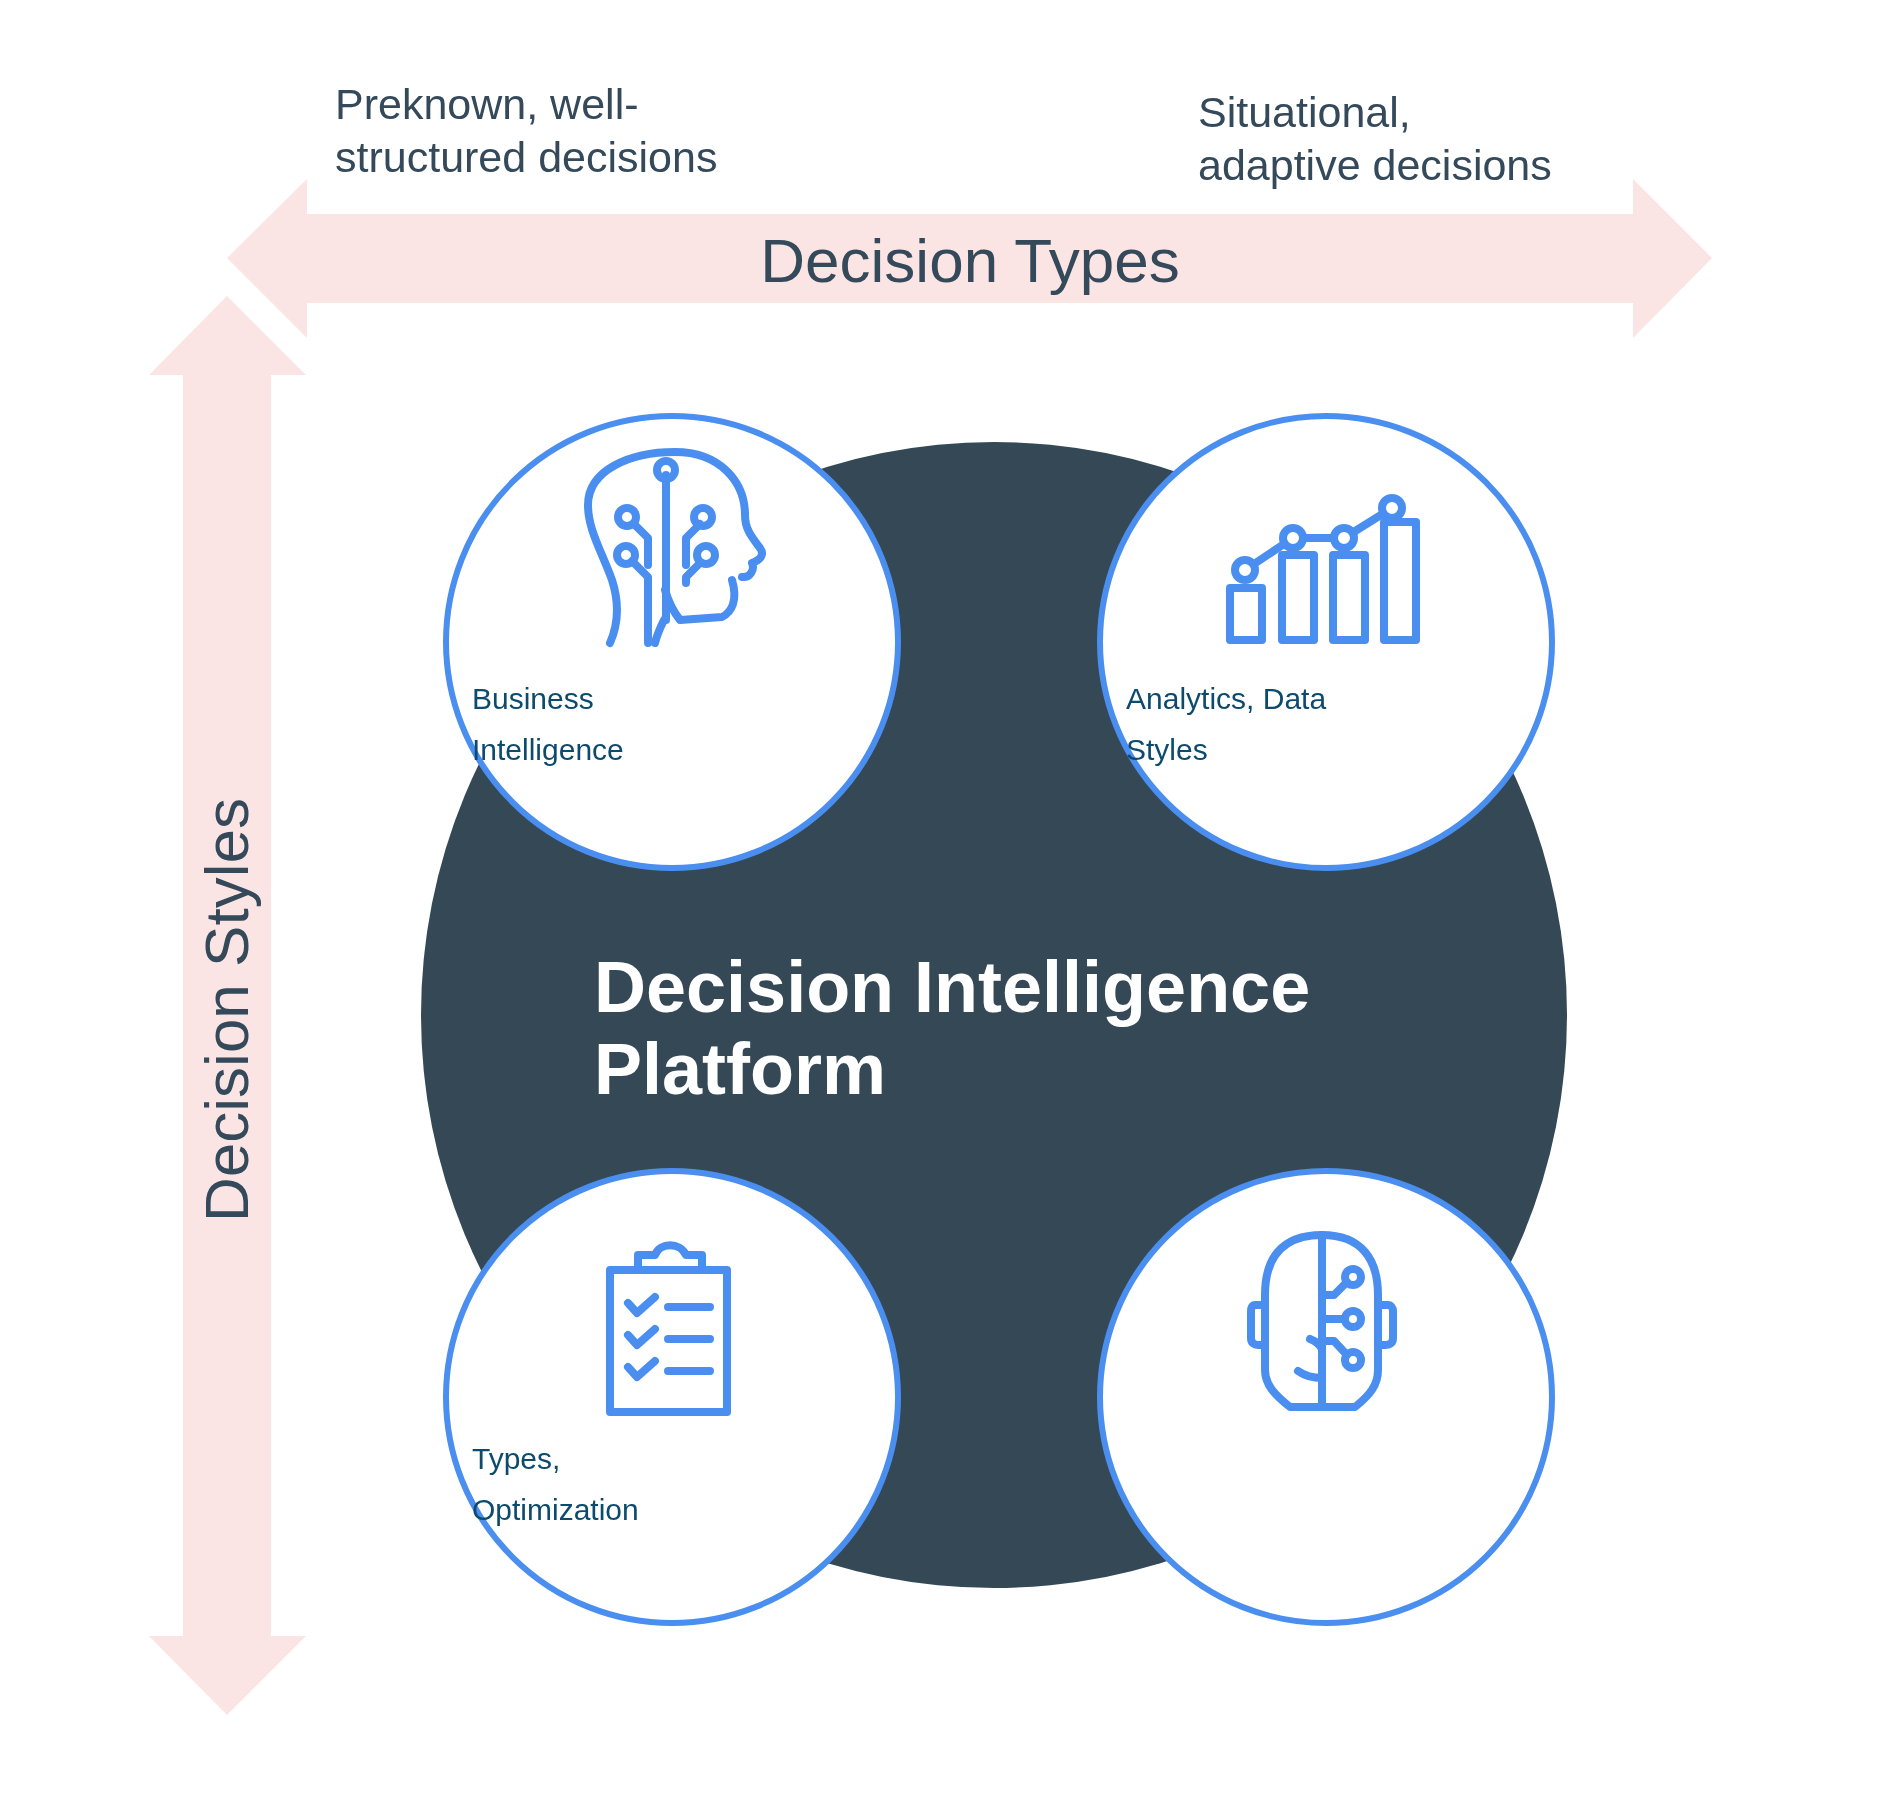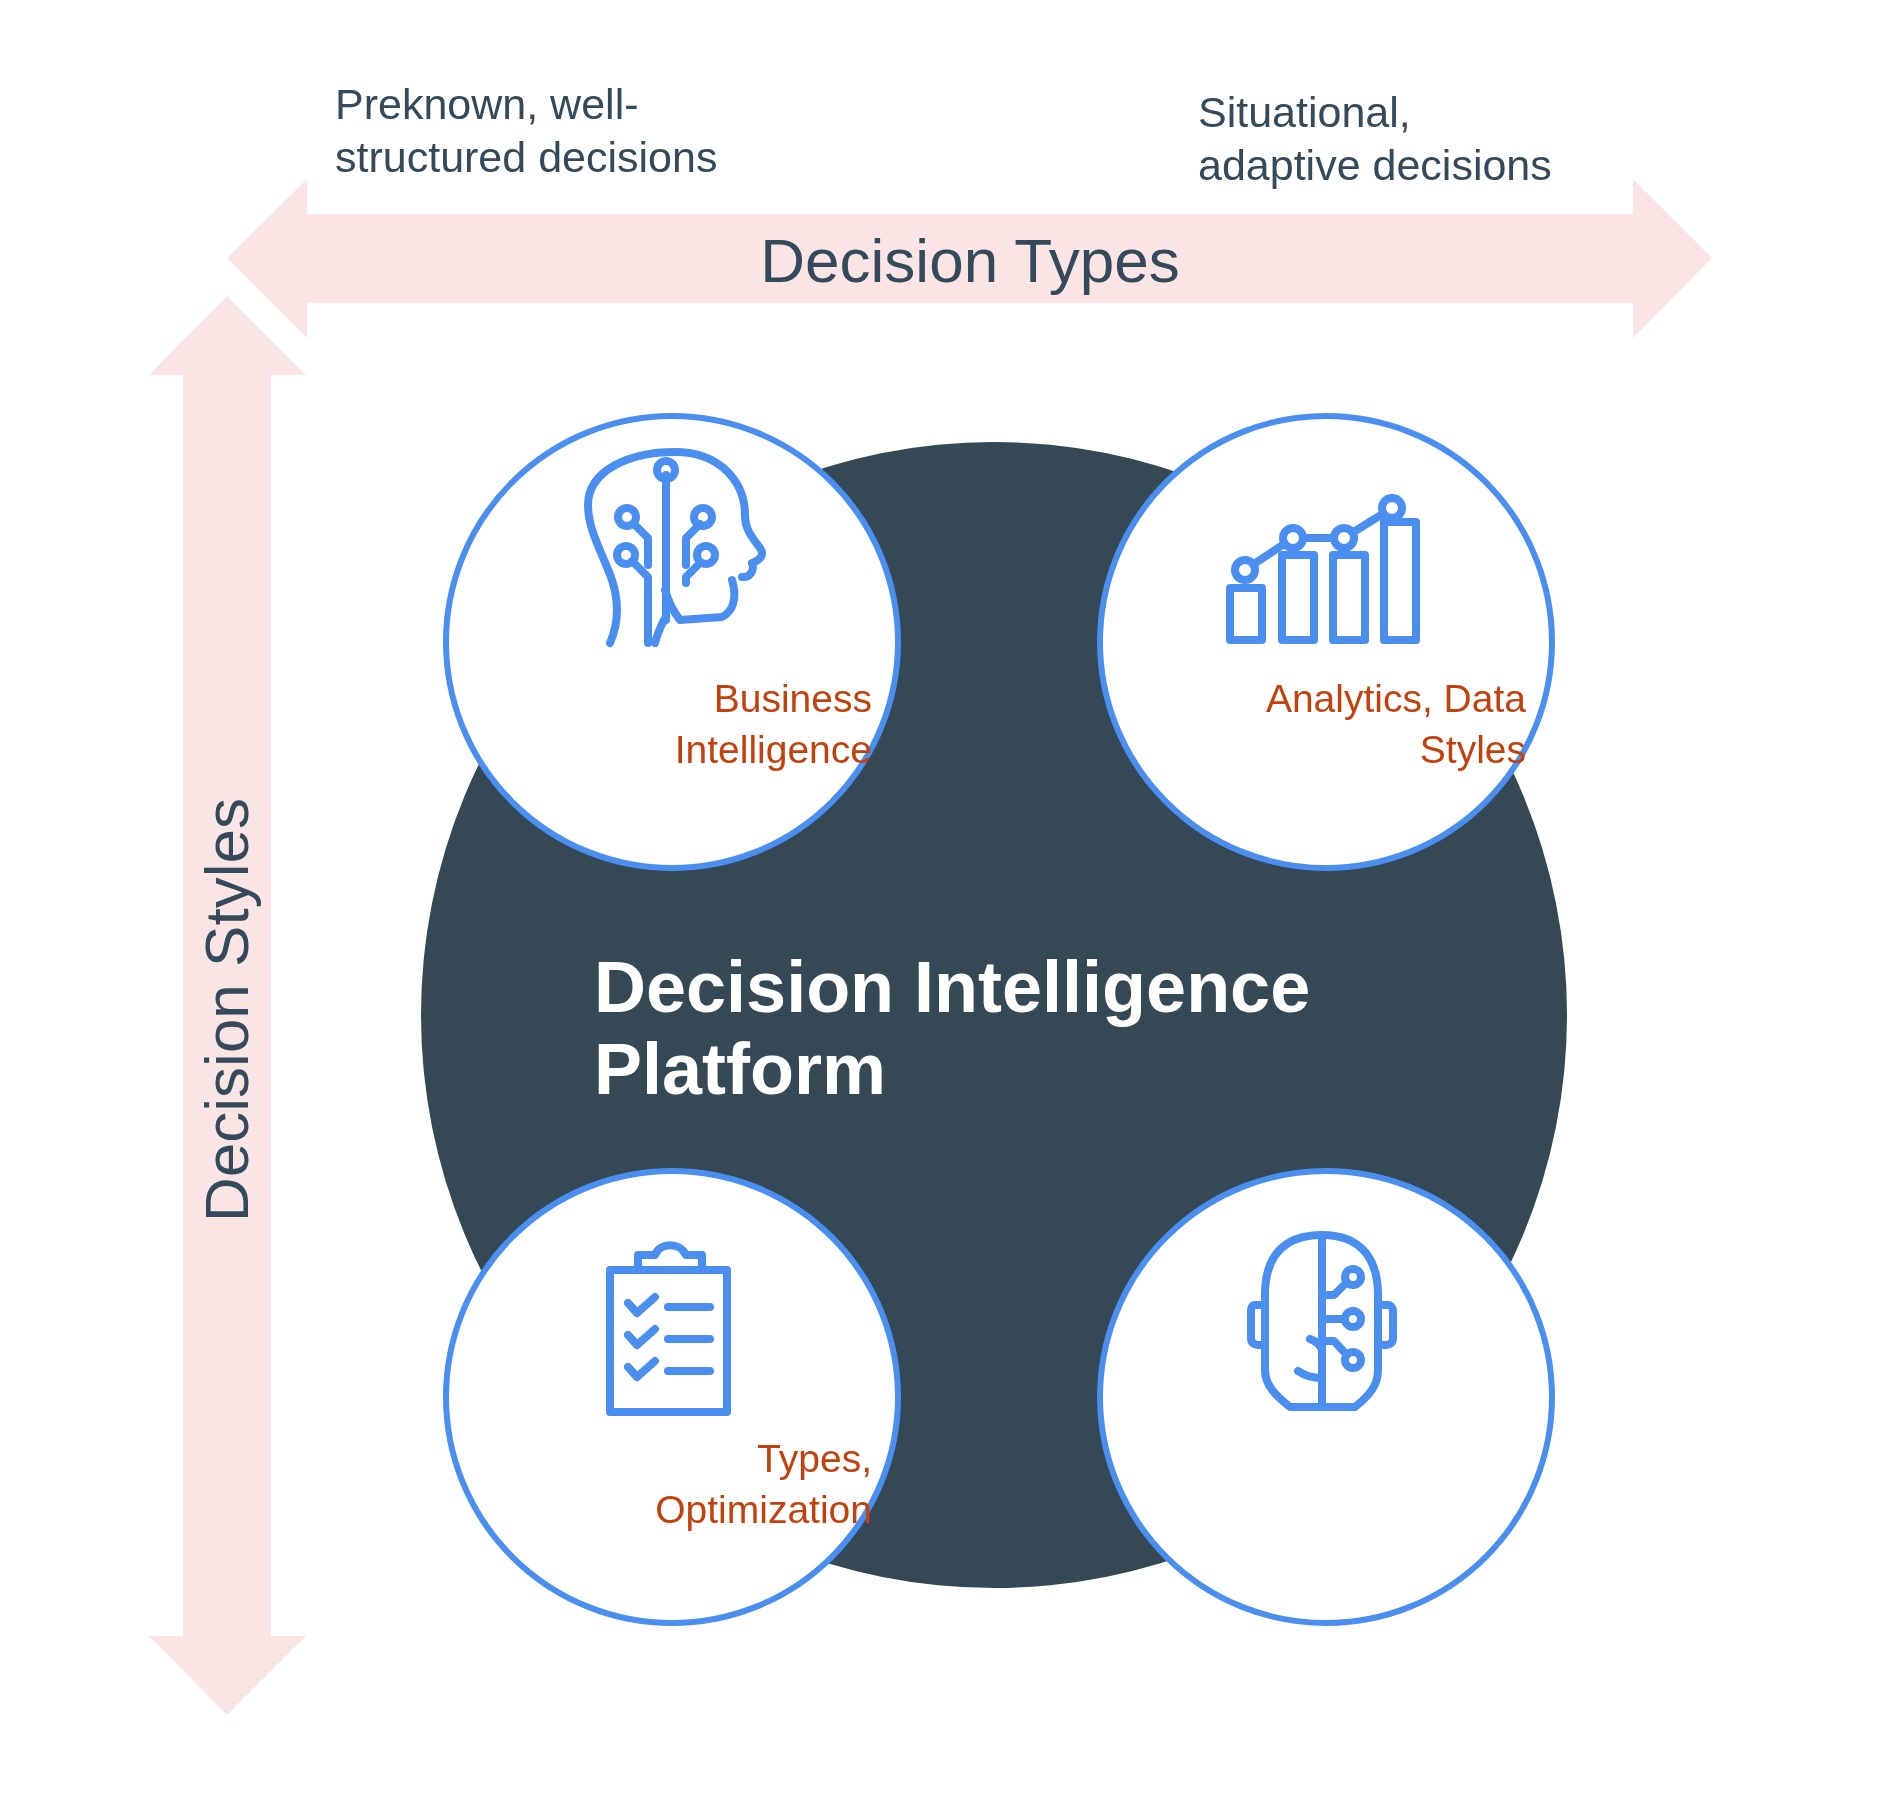--- a/index.html
+++ b/index.html
@@ -6,21 +6,21 @@
   body { width: 1902px; height: 1814px; position: relative; overflow: hidden;
          font-family: "Liberation Sans", "DejaVu Sans", sans-serif; }
   #stage { position: absolute; left: 0; top: 0; width: 1858px; height: 1814px; }
   .txt { position: absolute; color: #34495a; font-family: "Liberation Sans", "DejaVu Sans", sans-serif; }
   .corner-label { font-size: 43px; line-height: 53px; white-space: pre-line; }
   #types-label { left: 0; width: 2000px; top: 226px; font-size: 62px; line-height: 70px; text-align: center; }
   #styles-label { font-size: 62px; line-height: 70px; white-space: nowrap;
                   left: 227px; top: 1010px; transform: translate(-50%, -50%) rotate(-90deg); }
   .center-title { position: absolute; left: 594px; width: 800px; text-align: left; color: #ffffff;
                   font-weight: bold; font-size: 72px; line-height: 82px; top: 946px; white-space: pre-line; }
-  .node-label { position: absolute; width: 400px; text-align: right; color: #c2410c; font-size: 39px;
+  .node-label { position: absolute; width: 400px; text-align: left; color: #0c4a6e; font-size: 30px;
                 line-height: 51px; white-space: pre-line; }
   svg .icon { fill: none; stroke: #4a8ff0; stroke-width: 8; stroke-linecap: round; stroke-linejoin: round; }
 </style>
 </head>
 <body>
 
 <div id="stage">
   <svg width="1902" height="1814" viewBox="0 0 1902 1814" xmlns="http://www.w3.org/2000/svg" style="position:absolute;left:0;top:0;">
 
     <polygon points="227,258 307,179 307,214 1633,214 1633,179 1712,258 1633,338 1633,303 307,303 307,338" fill="#fbe4e4"></polygon>

